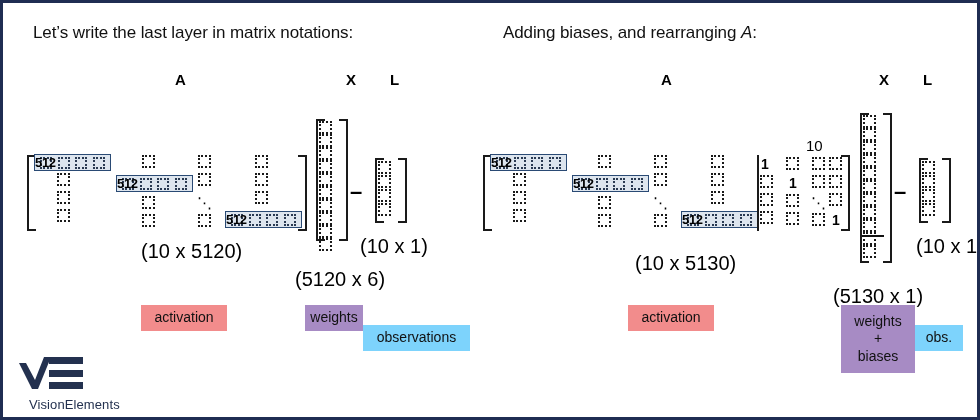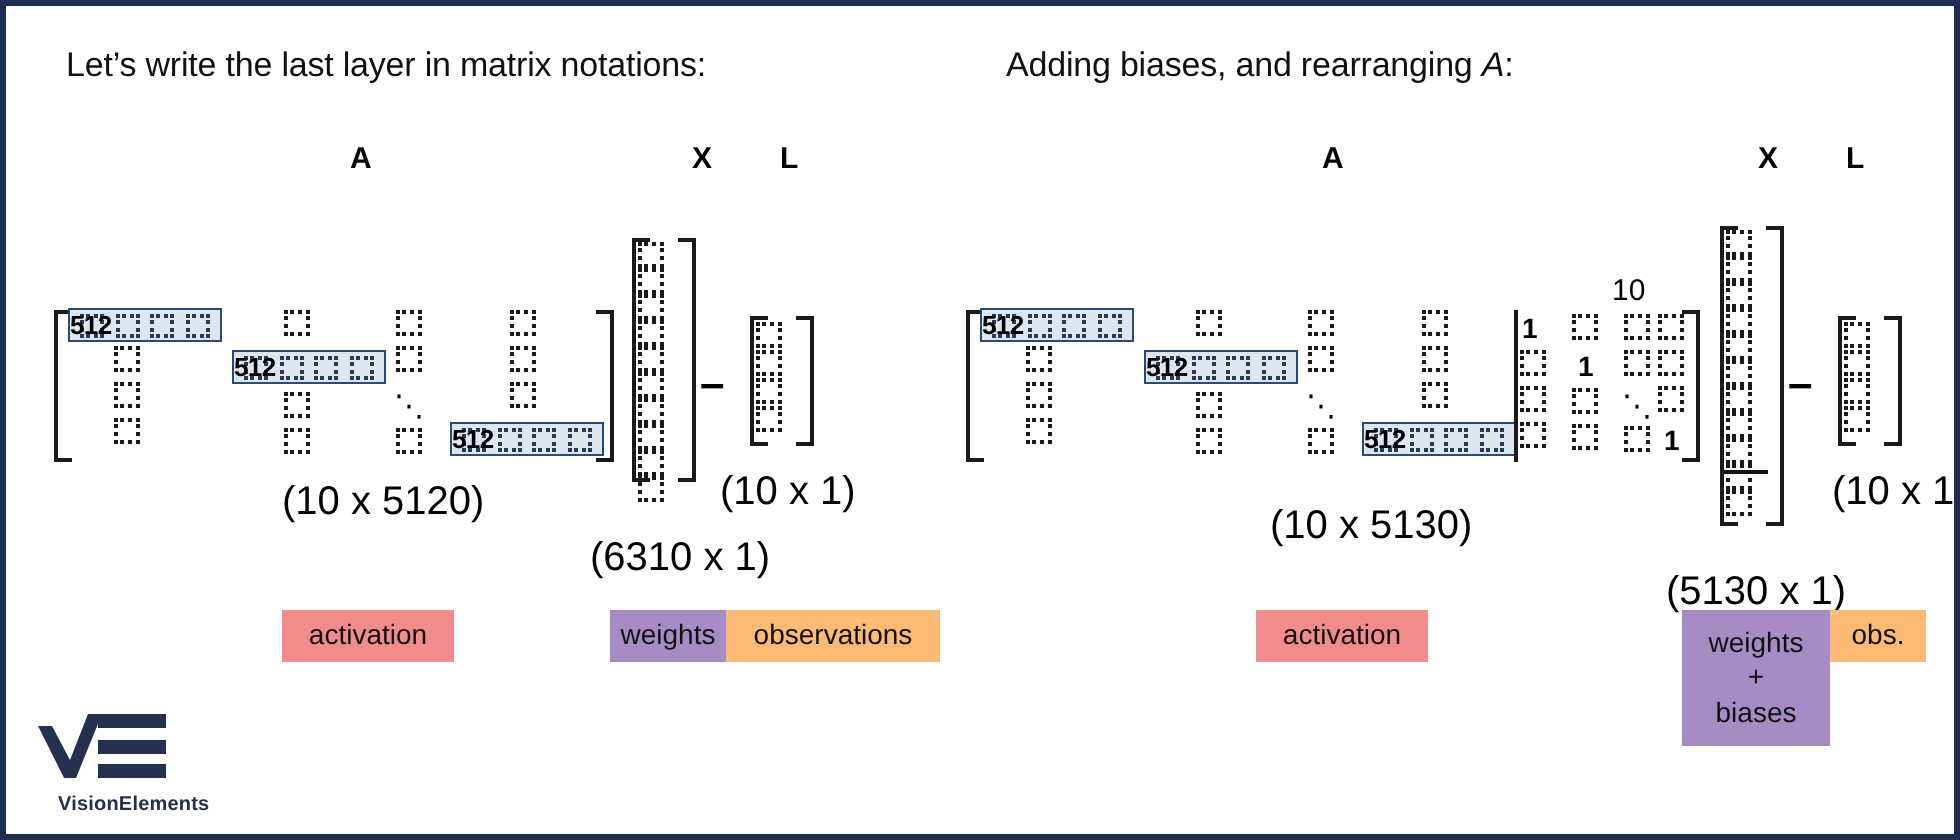--- a/index.html
+++ b/index.html
@@ -146,27 +146,27 @@
     display: flex;
     align-items: center;
     justify-content: center;
     font-size: 14px;
     color: #111;
     text-align: center;
     line-height: 1.25;
   }
   .chip-act  { background: #f28c8c; }
   .chip-wt   { background: #a78bc4; }
-  .chip-obs  { background: #fdba74; }
+  .chip-obs  { background: #7dd3fc; margin-top: 20px; }
 
   
   .logo { position: absolute; left: 12px; top: 352px; width: 96px; height: 56px; }
   .logo-name {
     position: absolute; left: 14px; top: 42px;
-    font-size: 10px; font-weight: bold; color: #23314f;
+    font-size: 13px; font-weight: normal; color: #23314f;
     letter-spacing: 0.1px;
   }
 
   
   .sepline {
     position: absolute;
     height: 0;
     border-top: 2px solid #111;
   }
 </style>
@@ -248,21 +248,21 @@
     <div class="cell"></div>
     <div class="cell"></div>
     <div class="cell"></div>
     <div class="cell"></div>
     <div class="cell"></div>
     <div class="cell"></div>
     <div class="cell"></div>
     <div class="cell"></div>
     <div class="cell"></div>
   </div>
-  <div class="dim" style="left:292px; top:265px;">(6310 x 1)</div>
+  <div class="dim" style="left:292px; top:265px;">(5120 x 6)</div>
 
   <div class="minus" style="left:347px; top:178px;">–</div>
 
   <div class="brk l" style="left:372px; top:155px; height:65px;"></div>
   <div class="brk r" style="left:395px; top:155px; height:65px;"></div>
   <div class="col" style="left:375px; top:158px; gap:1px;">
     <div class="cell"></div>
     <div class="cell"></div>
     <div class="cell"></div>
     <div class="cell"></div>

